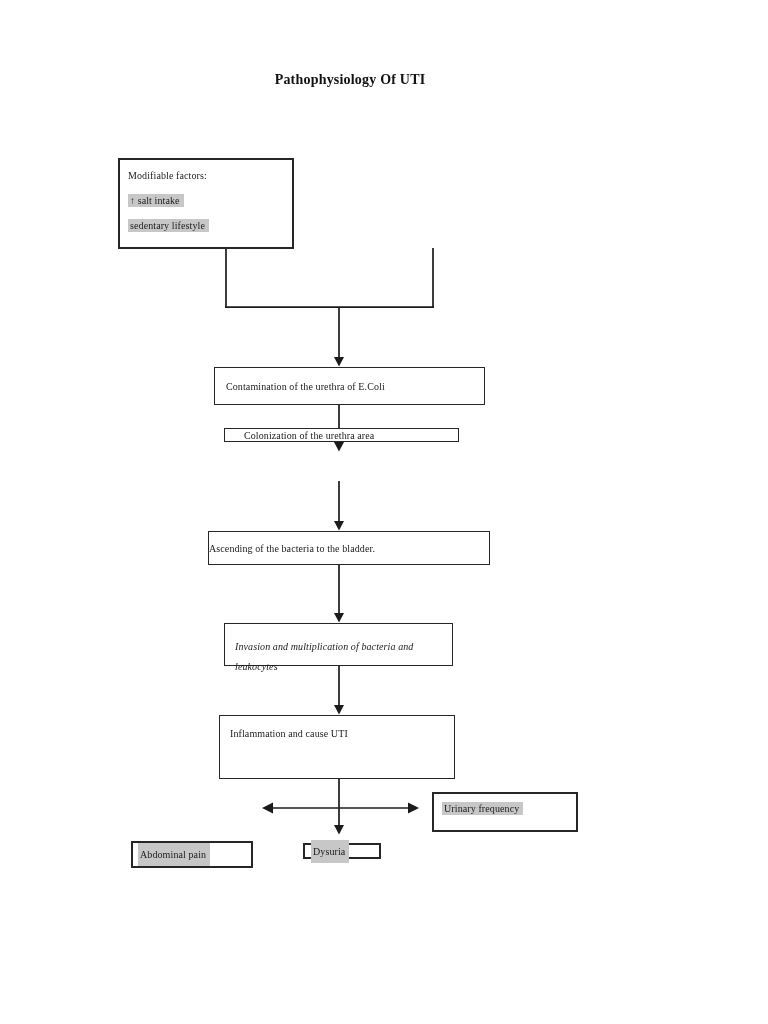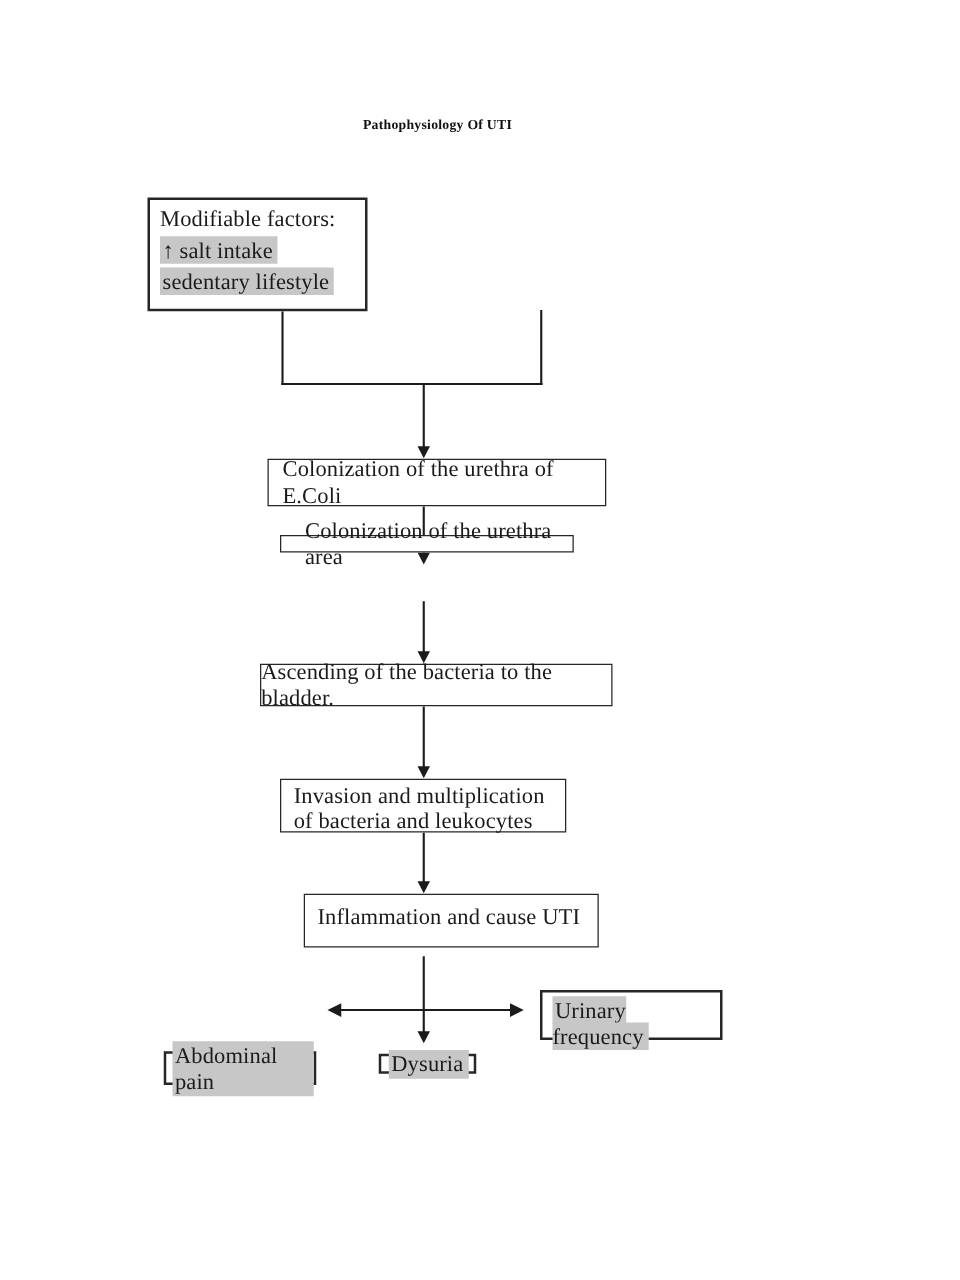--- a/index.html
+++ b/index.html
@@ -12,33 +12,33 @@
     width: 768px;
     height: 1024px;
     background: #ffffff;
     font-family: "Liberation Serif", "DejaVu Serif", serif;
     color: #1a1a1a;
     overflow: hidden;
   }
   .title {
     position: absolute;
     left: 0;
-    top: 94px;
+    top: 72px;
     width: 700px;
     text-align: center;
     font-weight: bold;
-    font-size: 11px;
+    font-size: 14px;
     letter-spacing: 0.2px;
     color: #111;
   }
   .box {
     position: absolute;
     border: 1.5px solid #262626;
     background: #ffffff;
-    font-size: 18px;
+    font-size: 10px;
     line-height: 21px;
     box-sizing: border-box;
     letter-spacing: 0.1px;
   }
   .box.thick { border-width: 2px; }
   .vcenter {
     display: flex;
     align-items: center;
   }
   .hl {
@@ -86,36 +86,36 @@
   </svg>
 
   <div class="box thick" style="left:118px; top:158px; width:176px; height:91px; padding:5px 8px;">
     <div>Modifiable factors:</div>
     <div class="factor-line"><span class="hl">↑ salt intake</span></div>
     <div class="factor-line"><span class="hl">sedentary lifestyle</span></div>
   </div>
 
 
   <div class="box vcenter" style="left:214px; top:367px; width:271px; height:38px; padding-left:11px;">
-    <span>Colonization of the urethra of E.Coli</span>
+    <span>Contamination of the urethra of E.Coli</span>
   </div>
 
   <div class="box vcenter" style="left:224px; top:428px; width:235px; height:14px; padding-left:19px;">
     <span>Colonization of the urethra area</span>
   </div>
 
   <div class="box vcenter" style="left:208px; top:531px; width:282px; height:34px; ">
     <span>Ascending of the bacteria to the bladder.</span>
   </div>
 
-  <div class="box" style="left:224px; top:623px; width:229px; height:43px; padding:2px 10px; line-height:20px;">
+  <div class="box" style="left:224px; top:623px; width:229px; height:43px; padding:13px 10px; line-height:20px;font-style:italic;">
     <span>Invasion and multiplication of bacteria and leukocytes</span>
   </div>
 
-  <div class="box" style="left:219px; top:715px; width:236px; height:43px; padding:7px 10px 0;margin-left:24px;">
+  <div class="box" style="left:219px; top:715px; width:236px; height:64px; padding:7px 10px 0;">
     <span>Inflammation and cause UTI</span>
   </div>
 
   <div class="box thick vcenter" style="left:131px; top:841px; width:122px; height:27px; padding-left:5px;">
     <span class="hl">Abdominal pain</span>
   </div>
 
   <div class="box thick" style="left:432px; top:792px; width:146px; height:40px; padding:4px 0 0 8px;">
     <span class="hl">Urinary frequency</span>
   </div>

